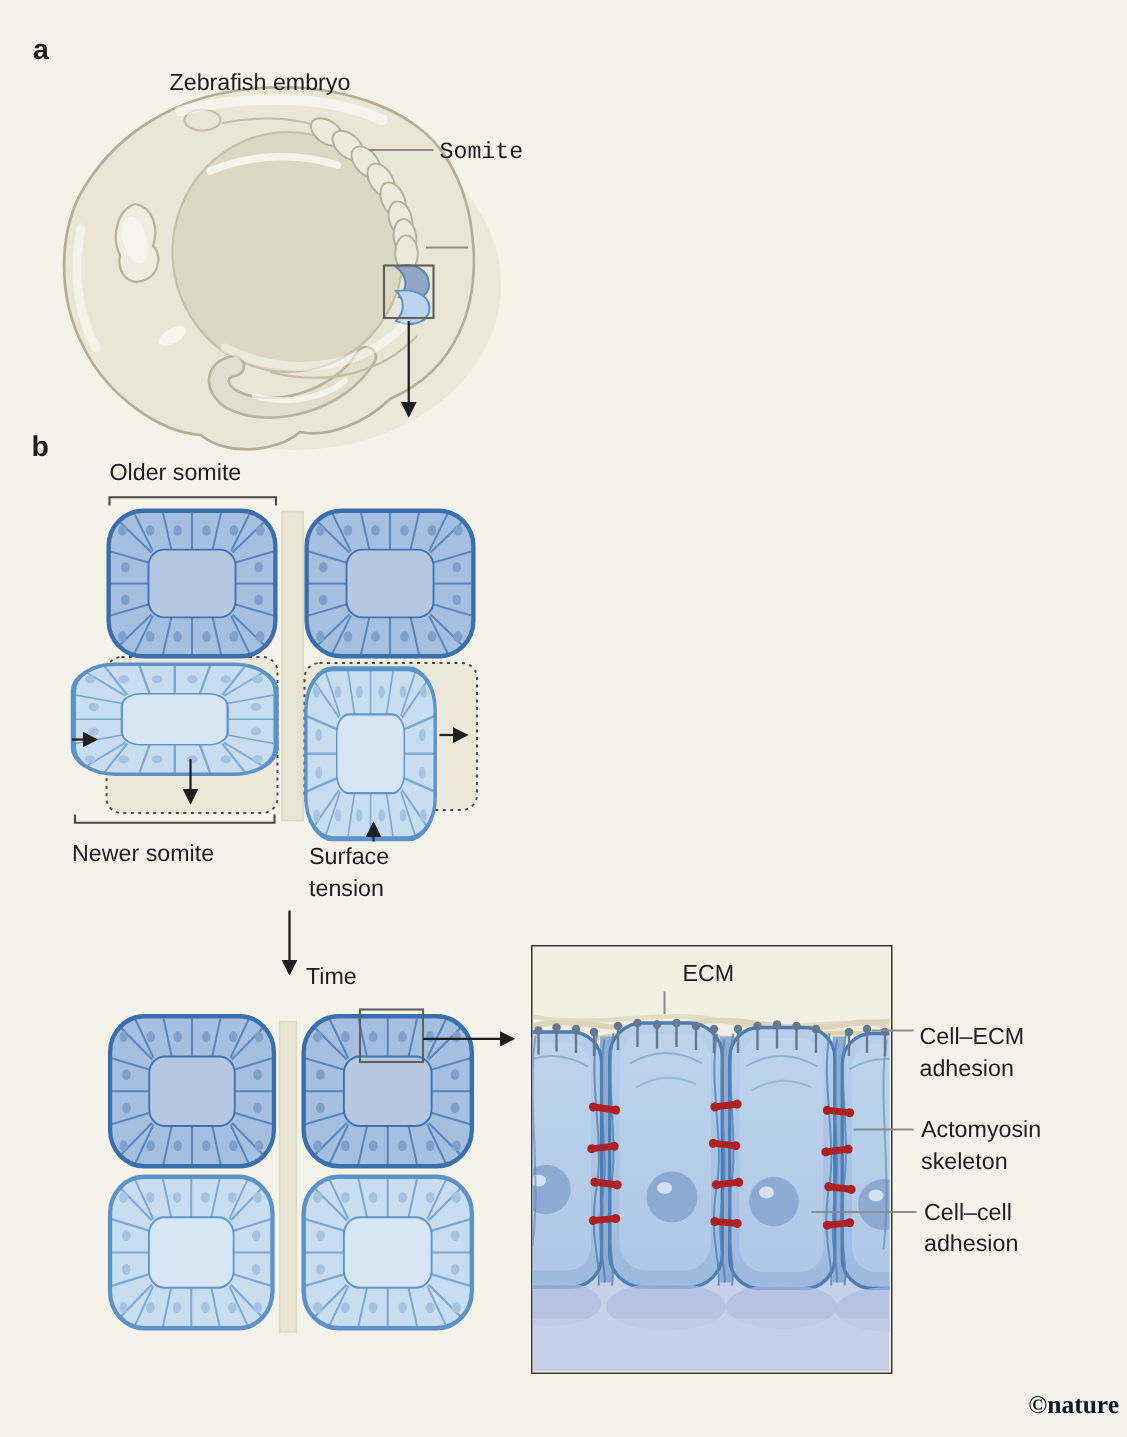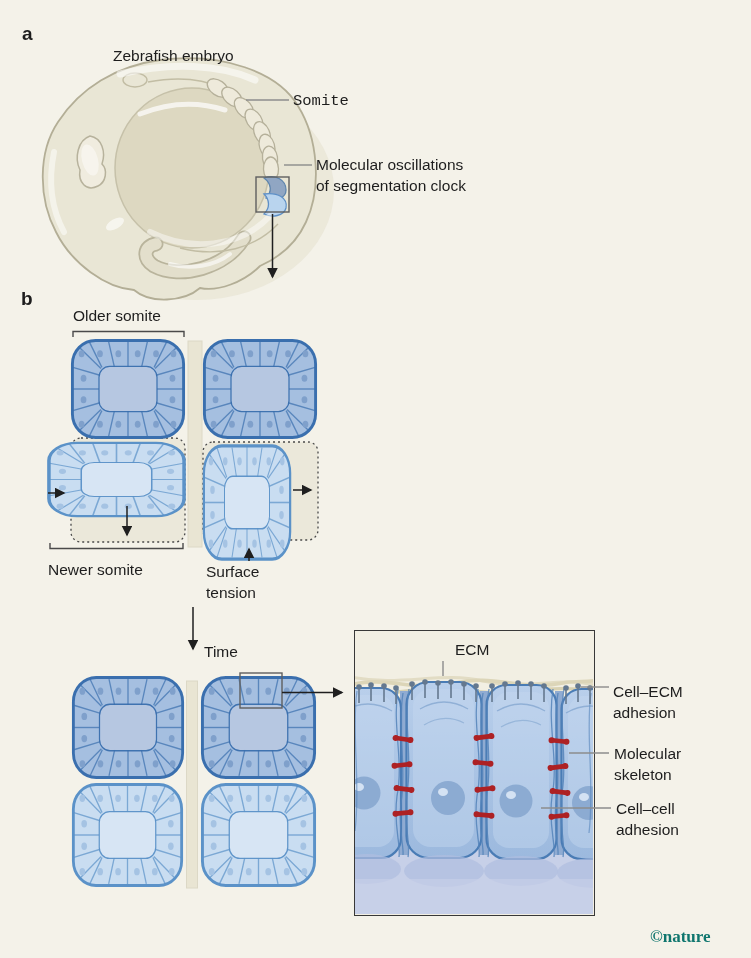--- a/index.html
+++ b/index.html
@@ -14,23 +14,23 @@
     white-space:pre-line; color:#1d1d1d;
   }
   .panel-letter { font-size:19px; font-weight:700; }
   .center { }
   .ecm-box {
     position:absolute; left:354px; top:630px; width:241px; height:286px;
     box-sizing:border-box; border:1.6px solid #383838; background:#f2efe3;
     overflow:hidden;
   }
   .watermark {
-    position:absolute; left:650px; top:927px; width:96px; 
+    position:absolute; left:650px; top:927px; width:96px; text-align:right;
     font-family:"Liberation Serif", serif; font-weight:700; font-size:17px;
-    color:#0f766e;
+    color:#0f172a;
   }
   
   .som-old { --cell:#a5bfe0; --cav:#b7c8e2; --line:#3a6fae; --nuc:#7fa0cb; }
   .som-new { --cell:#c9ddf1; --cav:#d8e6f5; --line:#5b92c8; --nuc:#a5c3e3; }
 </style>
 </head>
 <body>
 
 <div class="page">
 
@@ -292,32 +292,30 @@
 
     <g stroke="#4a4a4a" stroke-width="1.4" fill="none">
       <path d="M 73,337 L 73,331.5 L 184,331.5 L 184,337"></path>
       <path d="M 50,543 L 50,548.5 L 183,548.5 L 183,543"></path>
     </g>
   </svg>
 
   <div class="lbl panel-letter" style="left:22px; top:24px;">a</div>
   <div class="lbl" style="left:113px; top:26px;margin-top:20px;">Zebrafish embryo</div>
   <div class="lbl" style="left:293px; top:91px;font-family:Liberation Mono, monospace;">Somite</div>
-  <div class="lbl" style="left:316px; top:155px;">Molecular oscillations
-of segmentation clock</div>
 
   <div class="lbl panel-letter" style="left:21px; top:289px;">b</div>
   <div class="lbl center" style="left:73px; top:306px; width:112px;">Older somite</div>
   <div class="lbl center" style="left:48px; top:560px; width:136px;">Newer somite</div>
   <div class="lbl center" style="left:206px; top:562px; width:90px;">Surface
 tension</div>
   <div class="lbl" style="left:204px; top:642px;">Time</div>
 
   <div class="lbl" style="left:427px; top:640px;margin-left:28px;">ECM</div>
   <div class="lbl" style="left:613px; top:681px; line-height:21px;">Cell–ECM
 adhesion</div>
-  <div class="lbl" style="left:614px; top:743px; line-height:21px;">Molecular
+  <div class="lbl" style="left:614px; top:743px; line-height:21px;">Actomyosin
 skeleton</div>
   <div class="lbl" style="left:616px; top:798px; line-height:21px;">Cell–cell
 adhesion</div>
 
   <div class="watermark">©nature</div>
 </div>
 
 </body></html>

